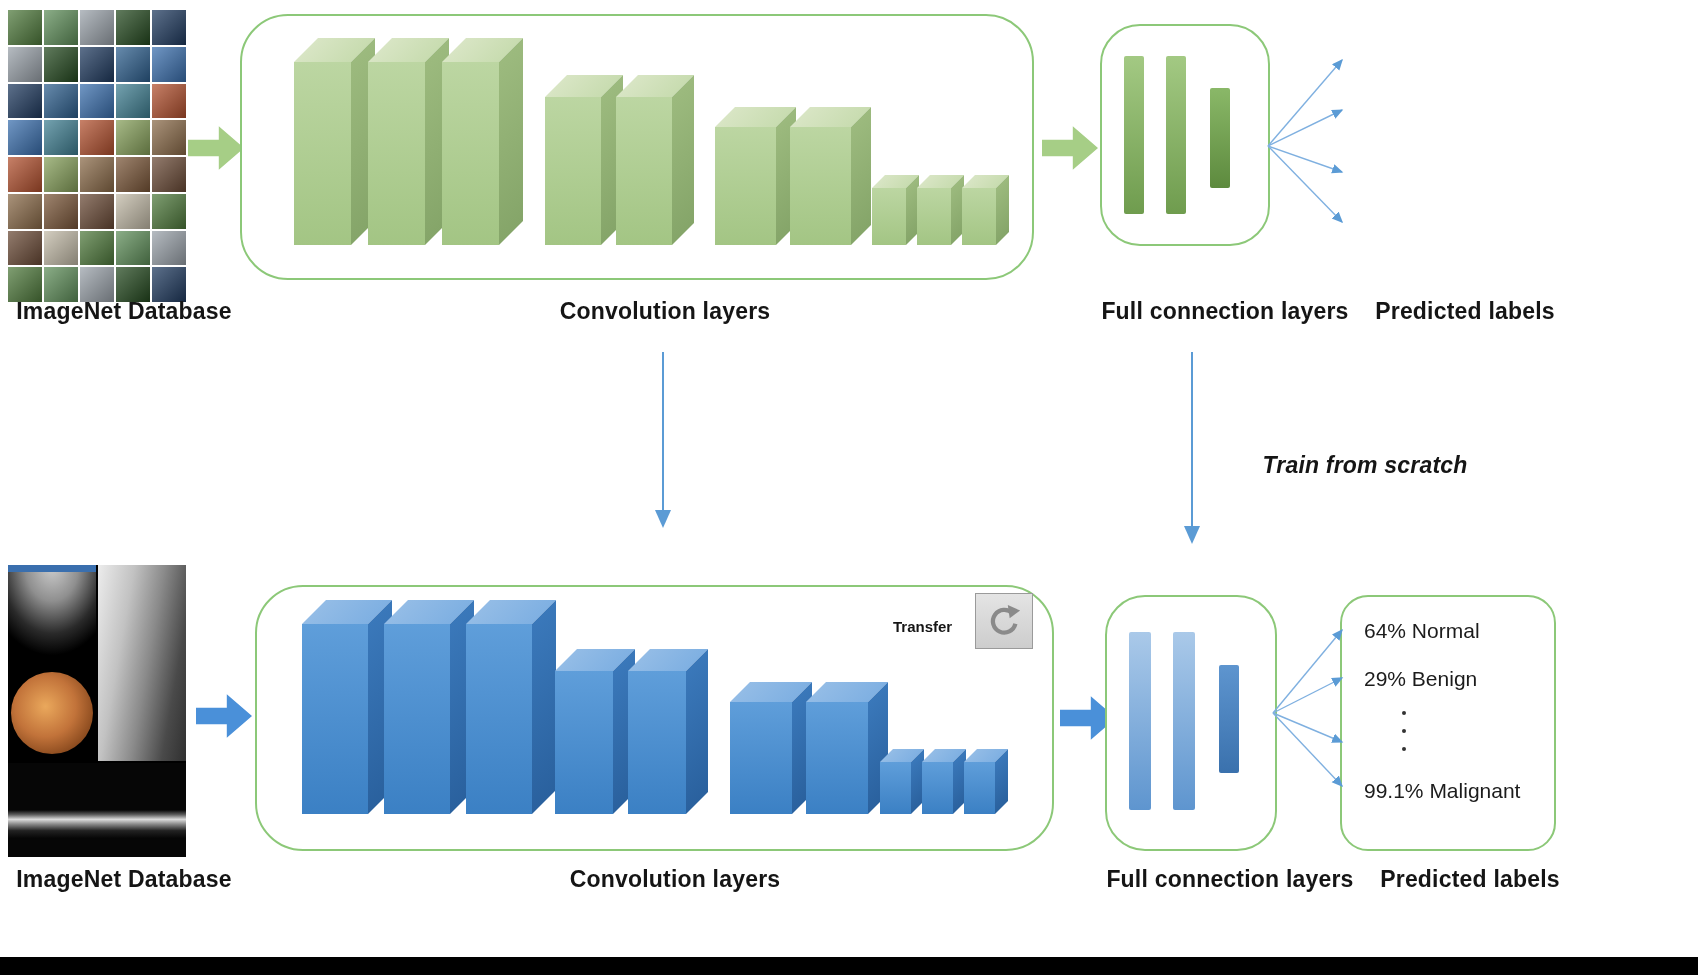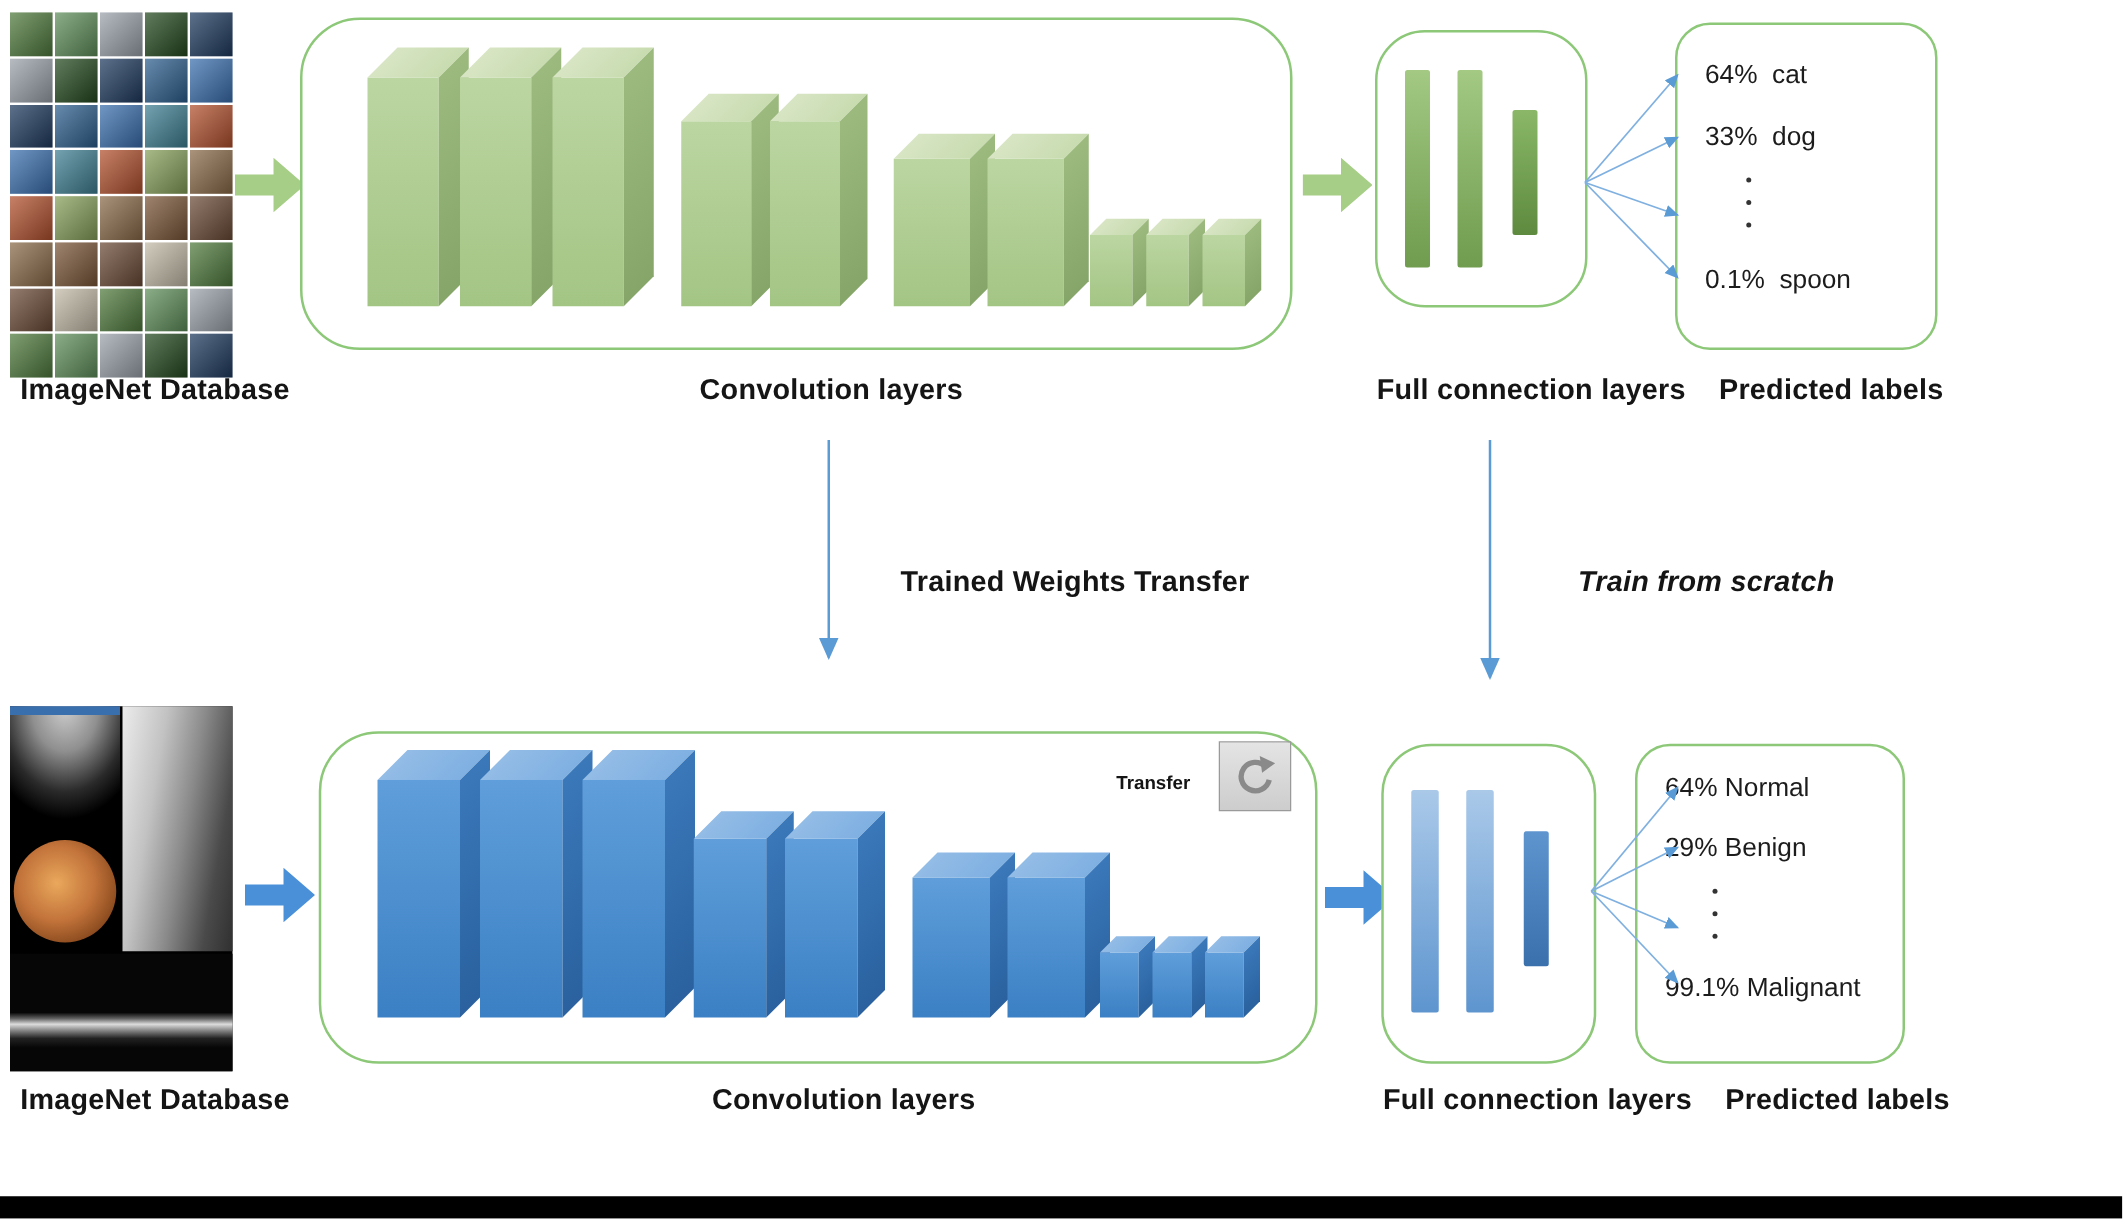--- a/index.html
+++ b/index.html
@@ -145,33 +145,22 @@
 
   <div class="block-arrow green" style="left:1042px;top:122px;"></div>
 
   <div class="round-box fc-box" style="left:1100px;top:24px;width:166px;height:218px;">
     <div class="fc-bar g12" style="left:22px;top:30px;height:158px;"></div>
     <div class="fc-bar g12" style="left:64px;top:30px;height:158px;"></div>
     <div class="fc-bar g3" style="left:108px;top:62px;height:100px;"></div>
   </div>
   <div class="caption" style="left:1080px;top:298px;width:290px;">Full connection layers</div>
 
-  <div class="round-box pred-box" style="left:1340px;top:18px;width:206px;height:258px;">
-    <div class="pred-row" style="top:28px;">64%  cat</div>
-    <div class="pred-row" style="top:78px;">33%  dog</div>
-    <div class="vdots" style="left:55px;top:122px;">
-        <i></i>
-        <i></i>
-        <i></i>
-      </div>
-    <div class="pred-row" style="top:192px;">0.1%  spoon</div>
-  </div>
   <div class="caption" style="left:1360px;top:298px;width:210px;">Predicted labels</div>
 
-  <div class="caption" style="left:695px;top:452px;width:330px;">Trained Weights Transfer</div>
   <div class="caption" style="left:1225px;top:452px;width:280px;font-style:italic;">Train from scratch</div>
 
   <div id="med-collage">
     <div class="med-us"></div>
     <div class="med-us-bar"></div>
     <div class="med-xray"></div>
     <div class="med-fundus"></div>
     <div class="med-oct"></div>
   </div>
   <div class="caption" style="left:0;top:866px;width:248px;">ImageNet Database</div>
@@ -203,21 +192,21 @@
 
   <div class="block-arrow blue" style="left:1060px;top:692px;"></div>
 
   <div class="round-box fc-box" style="left:1105px;top:595px;width:168px;height:252px;">
     <div class="fc-bar b12" style="left:22px;top:35px;height:178px;"></div>
     <div class="fc-bar b12" style="left:66px;top:35px;height:178px;"></div>
     <div class="fc-bar b3" style="left:112px;top:68px;height:108px;width:20px;"></div>
   </div>
   <div class="caption" style="left:1085px;top:866px;width:290px;">Full connection layers</div>
 
-  <div class="round-box pred-box" style="left:1308px;top:595px;width:212px;height:252px;">
+  <div class="round-box pred-box" style="left:1340px;top:595px;width:212px;height:252px;">
     <div class="pred-row" style="top:22px;">64% Normal</div>
     <div class="pred-row" style="top:70px;">29% Benign</div>
     <div class="vdots" style="left:60px;top:114px;">
         <i></i>
         <i></i>
         <i></i>
       </div>
     <div class="pred-row" style="top:182px;">99.1% Malignant</div>
   </div>
   <div class="caption" style="left:1365px;top:866px;width:210px;">Predicted labels</div>

